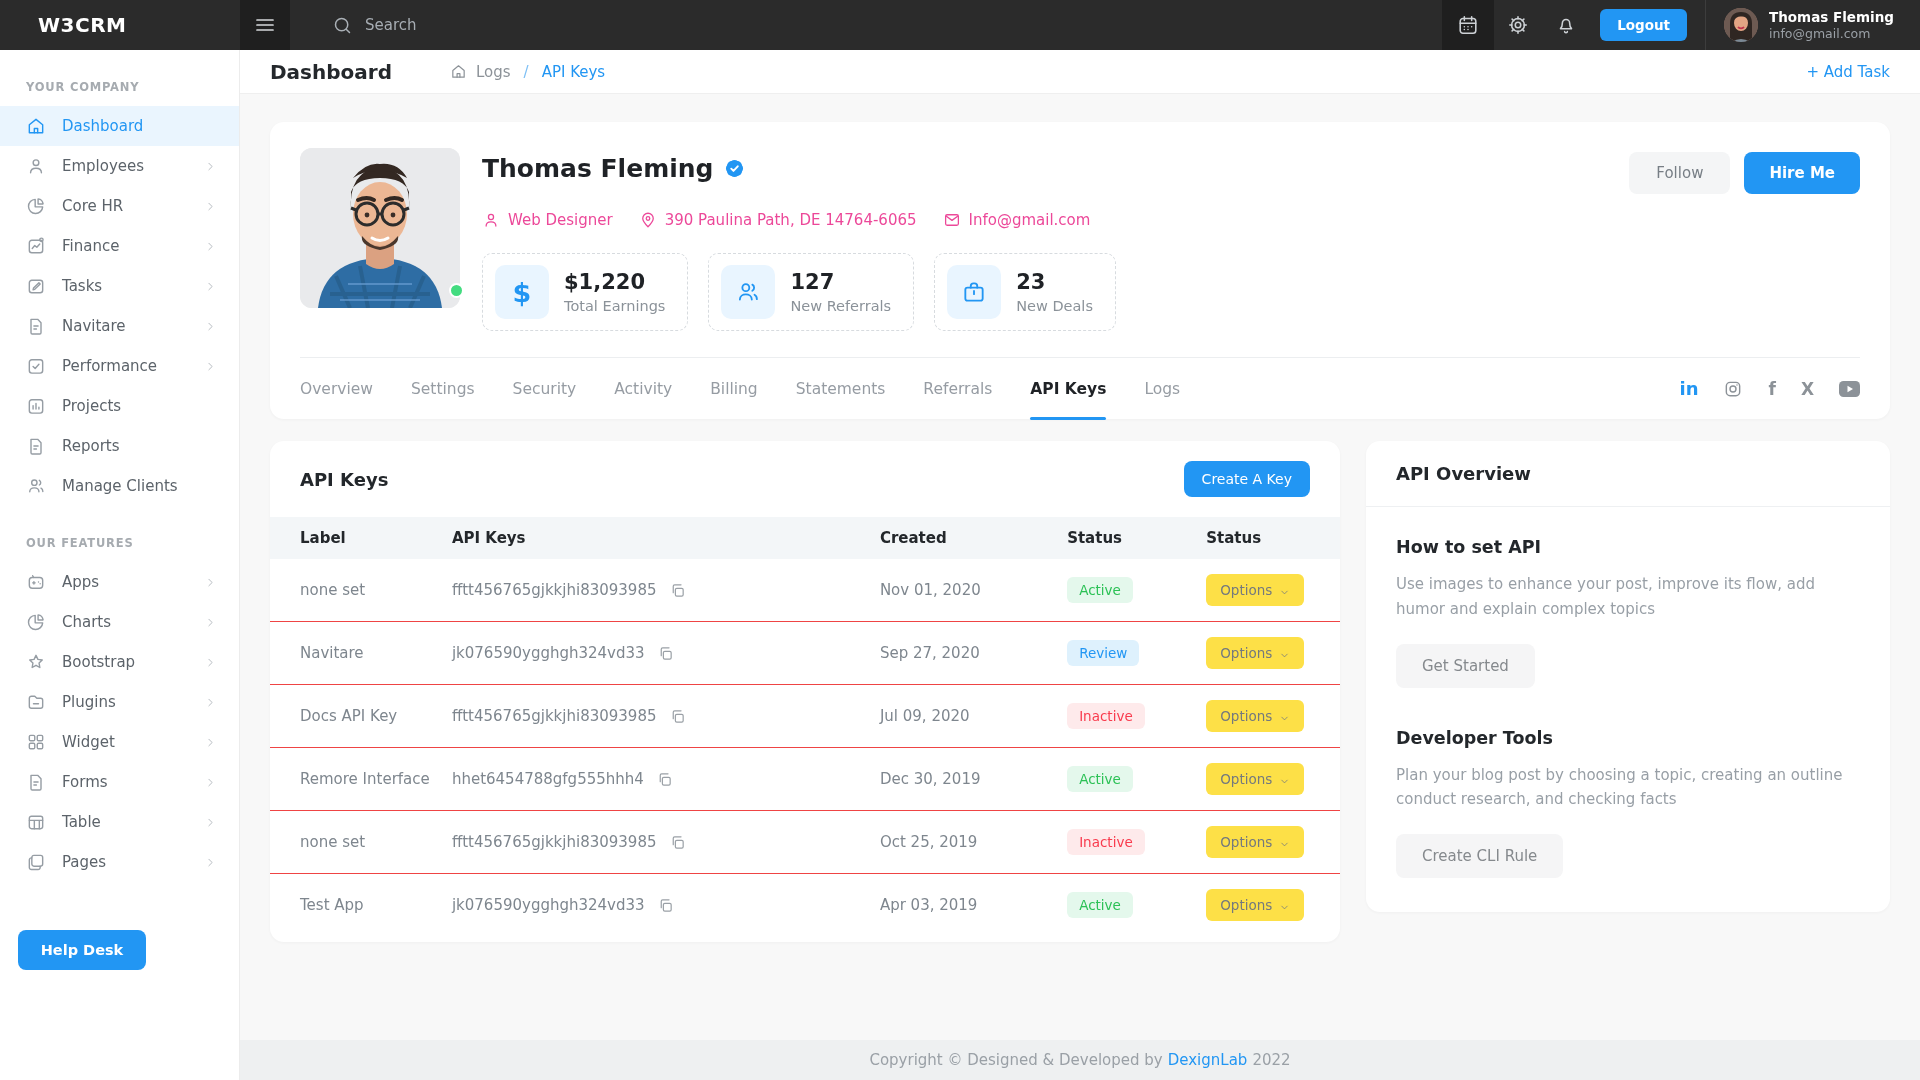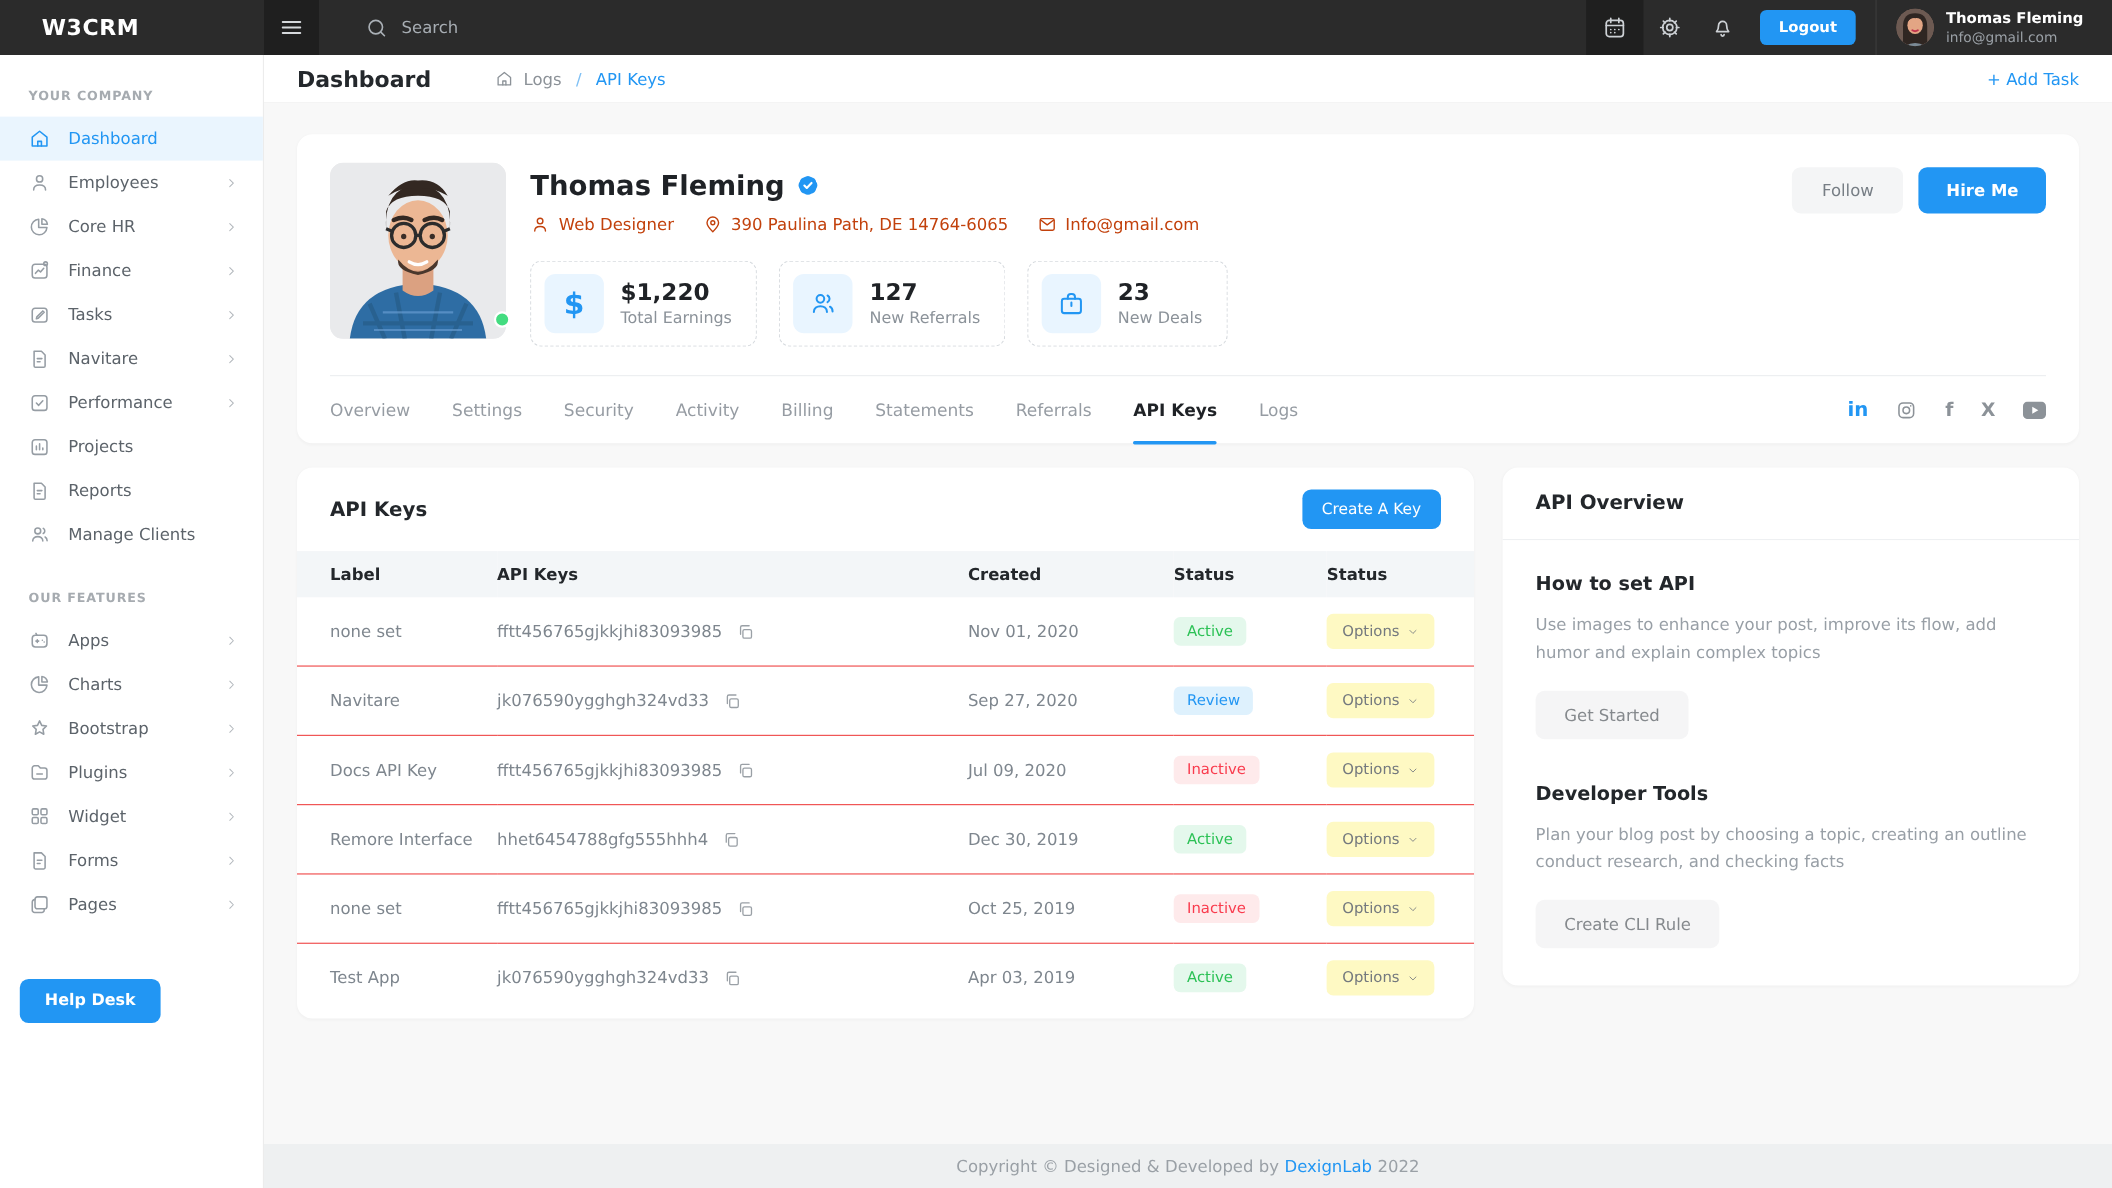--- a/index.html
+++ b/index.html
@@ -50,21 +50,21 @@
   
   .card { background:#fff; border-radius:14px; box-shadow:0 1px 3px rgba(40,50,60,.04); }
   .profile-card { padding:26px 30px 0 30px; margin-bottom:22px; }
   .profile-top { display:flex; }
   .pf-photo { position:relative; width:160px; height:160px; border-radius:12px; overflow:visible; flex:none; }
   .pf-photo .img { width:160px; height:160px; border-radius:12px; overflow:hidden; background:#e9eaec; }
   .status-dot { position:absolute; right:-4px; bottom:10px; width:15px; height:15px; border-radius:50%; background:#43dc80; border:2.5px solid #fff; }
   .pf-info { margin-left:22px; padding-top:6px; }
   .pf-name-row { display:flex; align-items:center; gap:10px; }
   .pf-name { font-size:25px; font-weight:700; color:#1f2226; }
-  .pf-meta { display:flex; align-items:center; gap:26px; margin-top:12px; color:#c2410c; font-size:15px; }
+  .pf-meta { display:flex; align-items:center; gap:26px; margin-top:28px; color:#ec4899; font-size:15px; }
   .pf-meta .meta { display:flex; align-items:center; gap:8px; }
   .stats-row { display:flex; gap:20px; margin-top:24px; }
   .stat-box { border:1px dashed #d7dbdf; border-radius:10px; display:flex; align-items:center; gap:15px; padding:11px 22px 11px 12px; }
   .stat-ico { width:54px; height:54px; border-radius:10px; background:#e9f5ff; color:#2296f3; display:flex; align-items:center; justify-content:center; }
   .stat-ico .dollar { font-size:27px; font-weight:700; }
   .stat-val { font-size:21px; font-weight:700; color:#1f2226; line-height:1.15; }
   .stat-lbl { font-size:14.5px; color:#8b9299; margin-top:3px; }
   .pf-actions { margin-left:auto; display:flex; gap:14px; align-items:flex-start; padding-top:4px; }
   .btn-follow { background:#f4f5f6; color:#777e85; border:none; border-radius:8px; padding:12px 27px; font-size:15px; cursor:pointer; font-family:inherit; }
   .btn-hire { background:#2296f3; color:#fff; border:none; border-radius:8px; padding:12px 25px; font-size:15px; font-weight:600; cursor:pointer; font-family:inherit; }
@@ -90,21 +90,21 @@
   .keys th:nth-child(4), .keys td:nth-child(4) { width:13%; }
   .keys th:nth-child(5), .keys td:nth-child(5) { width:12.5%; }
   .keys td { padding:15px 0; border-top:1px solid #ef4444; color:#7e868e; font-size:15px; }
   .keys tbody tr:first-child td { border-top:none; }
   .keycell { display:flex; align-items:center; gap:12px; }
   .copy-ic { color:#9aa0a6; cursor:pointer; display:flex; }
   .pill { display:inline-block; padding:5px 12px; border-radius:6px; font-size:13.5px; font-weight:500; }
   .pill-active { background:#e4f8ec; color:#2bc155; }
   .pill-review { background:#def1fd; color:#2296f3; }
   .pill-inactive { background:#feeaeb; color:#f93b4d; }
-  .btn-options { display:inline-flex; align-items:center; gap:7px; background:#fef9c3; color:#74797e; border:none; border-radius:6px; padding:8px 14px; font-size:13.5px; cursor:pointer; font-family:inherit; }
+  .btn-options { display:inline-flex; align-items:flex-end; gap:7px; background:#fde047; color:#74797e; border:none; border-radius:6px; padding:8px 14px; font-size:13.5px; cursor:pointer; font-family:inherit; }
 
   .overview-card { width:524px; }
   .ov-head { padding:22px 30px; border-bottom:1px solid #eef0f2; font-size:18px; font-weight:600; color:#23272b; }
   .ov-body { padding:30px 30px 34px 30px; }
   .ov-sec h4 { font-size:17.5px; font-weight:700; color:#23272b; margin-bottom:15px; }
   .ov-sec p { font-size:15px; color:#989fa6; line-height:1.65; margin-bottom:22px; max-width:470px; }
   .btn-light { background:#f5f5f6; color:#85898d; border:none; border-radius:8px; padding:13px 26px; font-size:15px; cursor:pointer; font-family:inherit; }
   .ov-sec + .ov-sec { margin-top:40px; }
 
   .yt-ico rect { fill:#8c9298; } .yt-ico path { fill:#fff; }
@@ -474,20 +474,33 @@
         </svg>
       </span>
   </div>
   <div class="side-item">
     <span class="s-ico">
         <svg width="20" height="20">
           <use href="#i-doc"></use>
         </svg>
       </span>
     <span>Forms</span>
+    <span class="chev">
+        <svg width="13" height="13">
+          <use href="#i-chev-r"></use>
+        </svg>
+      </span>
+  </div>
+  <div class="side-item">
+    <span class="s-ico">
+        <svg width="20" height="20">
+          <use href="#i-table"></use>
+        </svg>
+      </span>
+    <span>Table</span>
     <span class="chev">
         <svg width="13" height="13">
           <use href="#i-chev-r"></use>
         </svg>
       </span>
   </div>
   <div class="side-item">
     <span class="s-ico">
         <svg width="20" height="20">
           <use href="#i-pages"></use>

